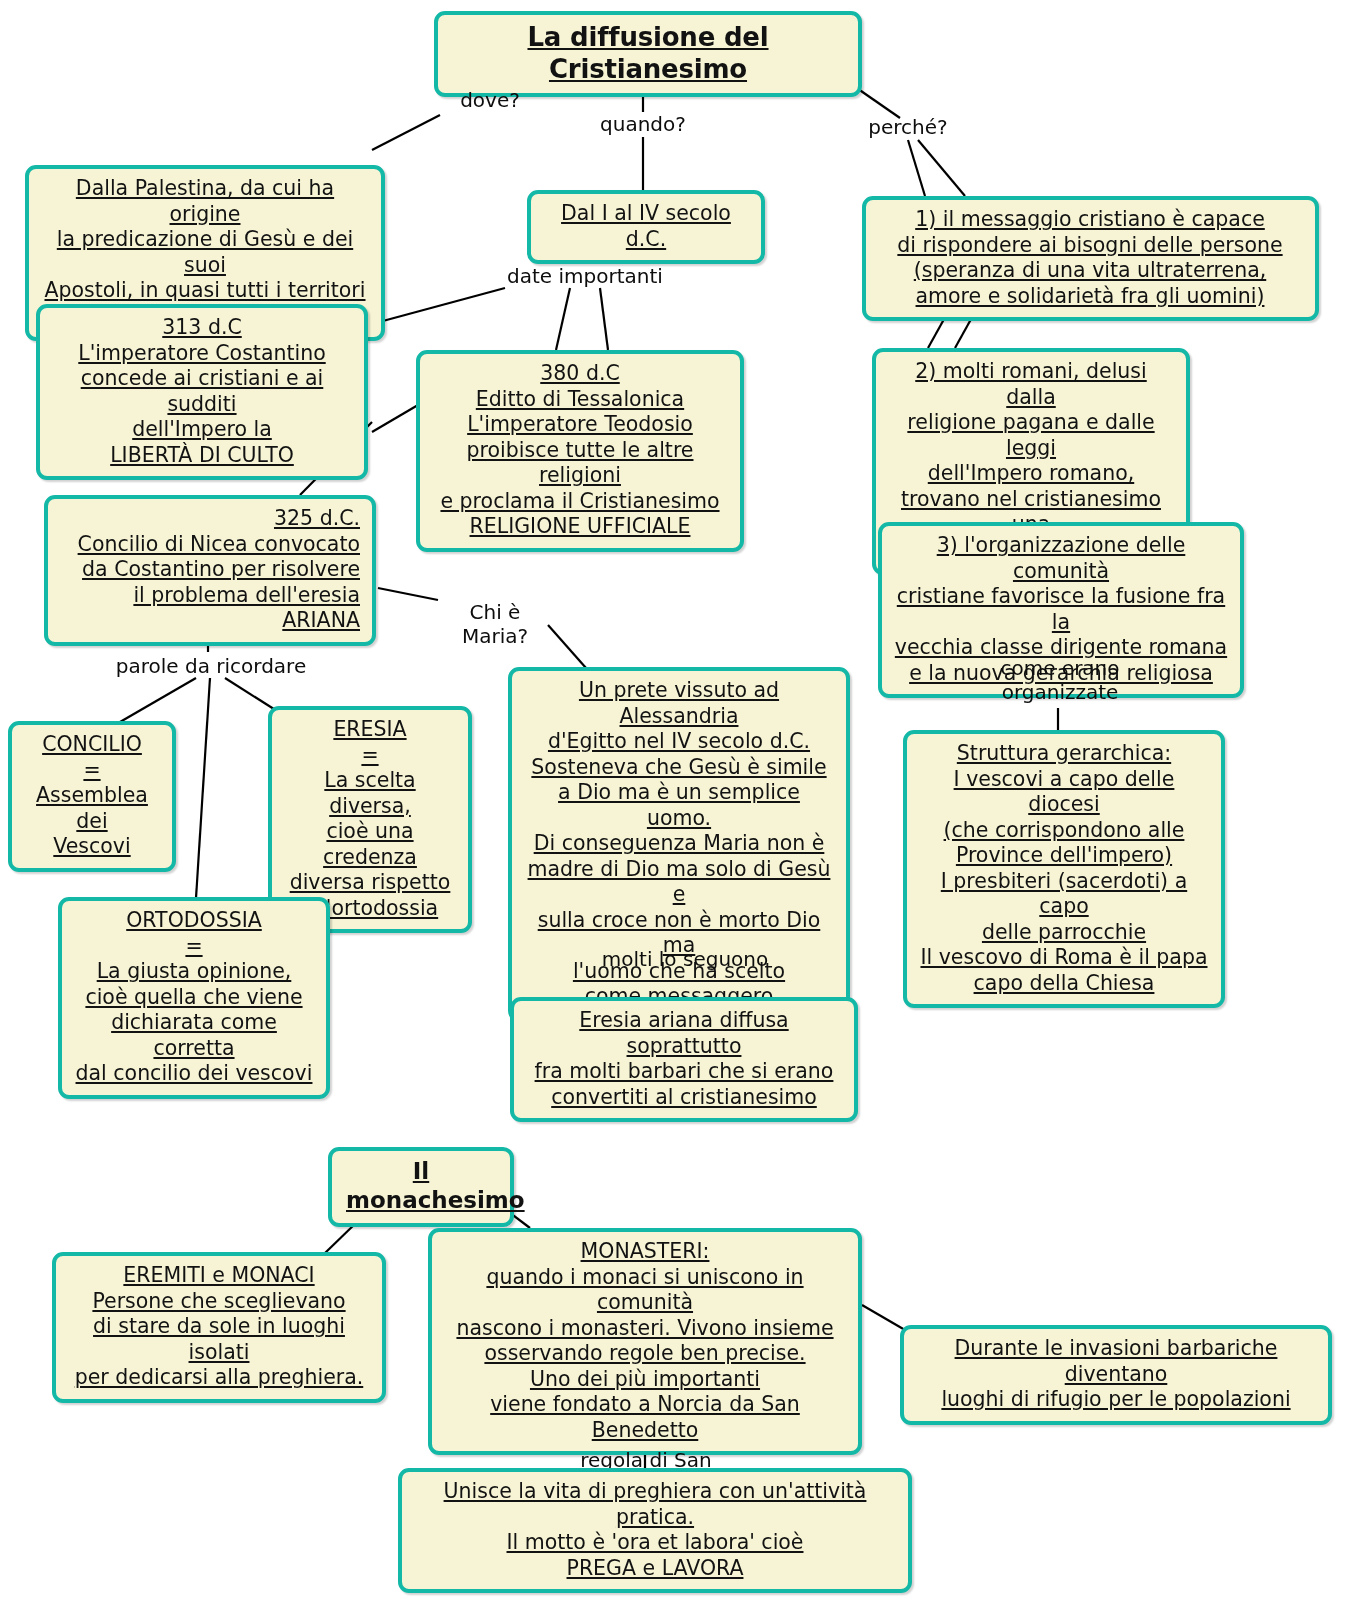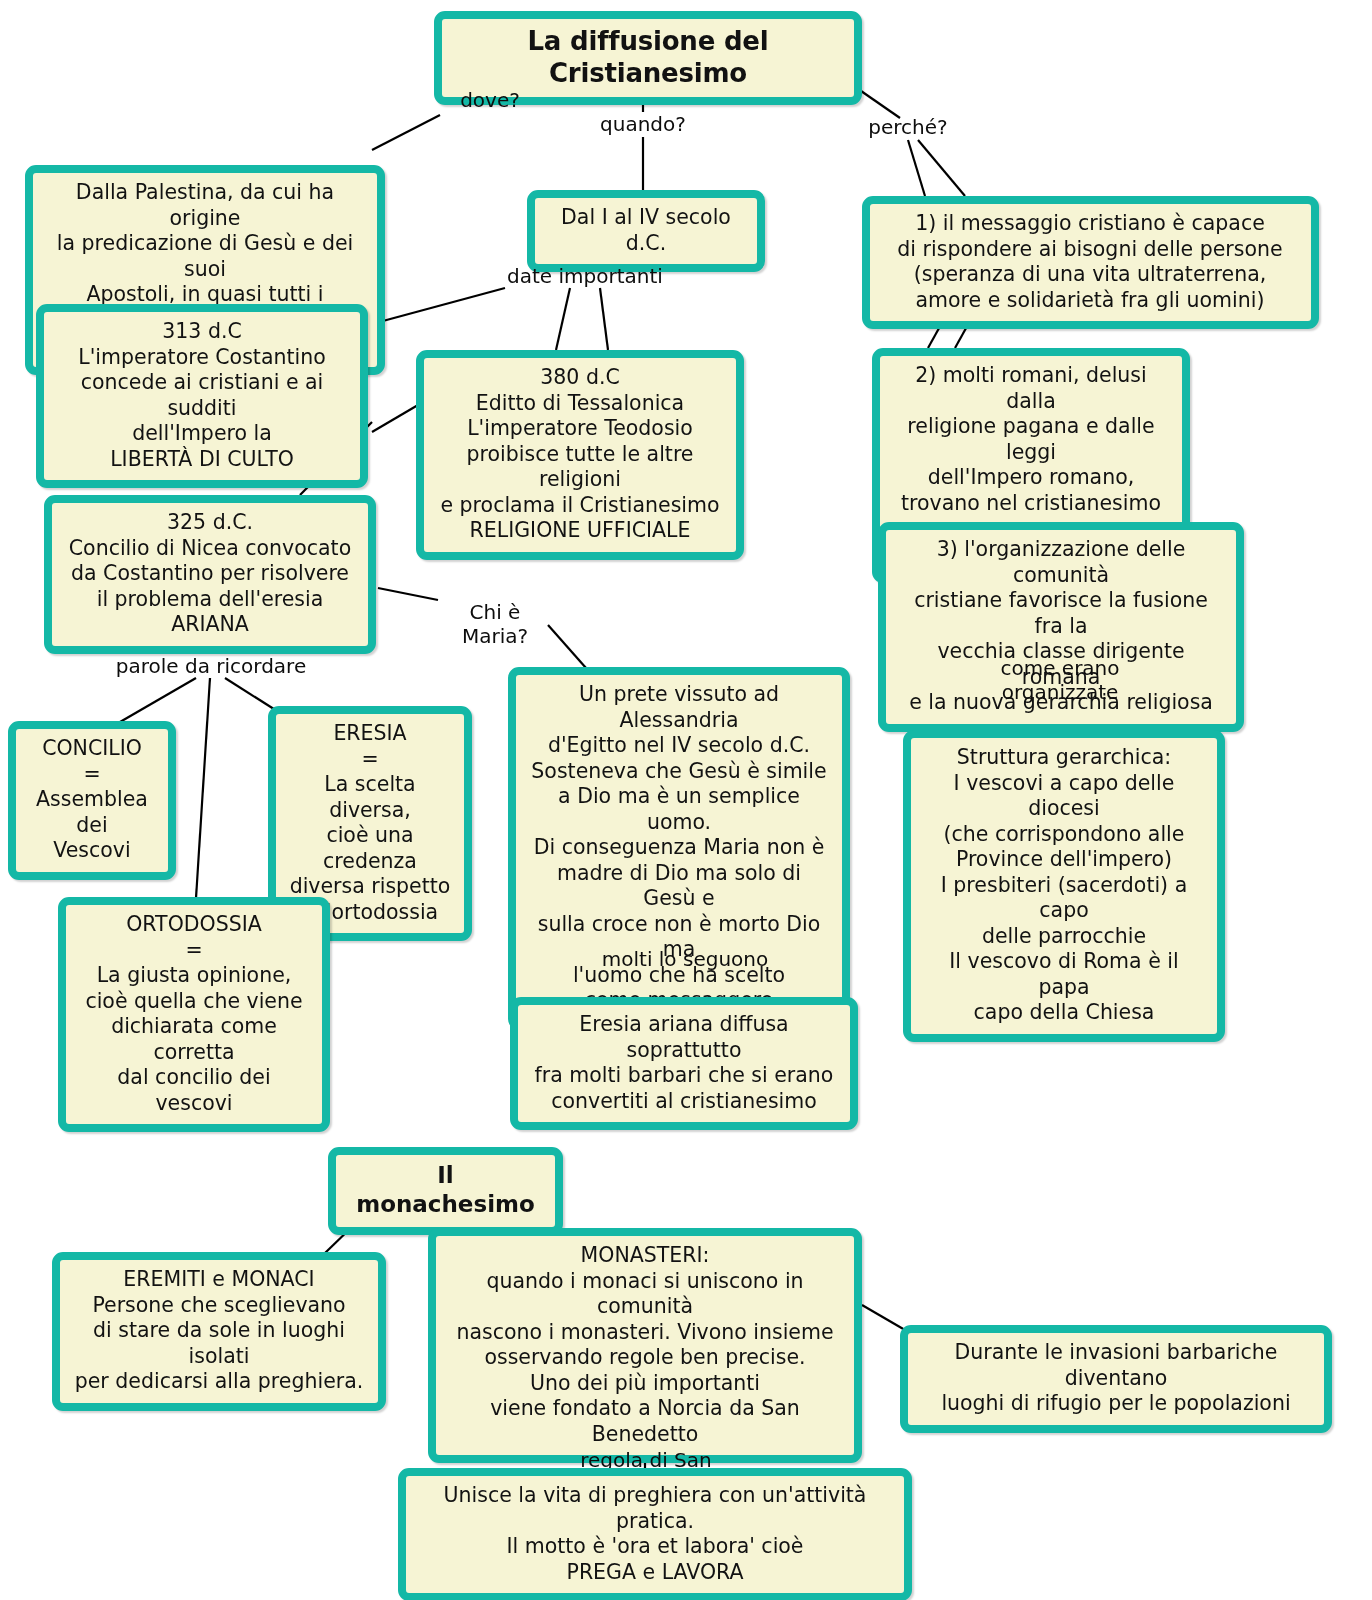--- a/index.html
+++ b/index.html
@@ -28,29 +28,30 @@
   }
   svg.links line, svg.links polyline {
     stroke: #000000;
     stroke-width: 2.2;
     fill: none;
   }
   .node {
     position: absolute;
     box-sizing: border-box;
     background: #f6f4d4;
-    border: 8px solid #14b8a6;
+    border: 4px solid #14b8a6;
     border-radius: 11px;
     box-shadow: 2px 2px 2px rgba(0,0,0,0.18);
     text-align: center;
     font-size: 20.5px;
     line-height: 25.5px;
     padding: 7px 12px 8px 12px;
     white-space: pre-line;
     color: #121212;
+    text-decoration: underline;
   }
   .node.title {
     font-weight: bold;
     font-size: 26px;
     line-height: 32px;
     letter-spacing: -0.2px;
     padding: 6px 16px 8px 16px;
   }
   .node.subtitle {
     font-weight: bold;
@@ -176,21 +177,21 @@
 dell'Impero la
 LIBERTÀ DI CULTO</div>
 
   <div class="node" style="left:416px; top:350px; width:328px;">380 d.C
 Editto di Tessalonica
 L'imperatore Teodosio
 proibisce tutte le altre religioni
 e proclama il Cristianesimo
 RELIGIONE UFFICIALE</div>
 
-  <div class="node" style="left:44px; top:495px; width:332px;">325 d.C.
+  <div class="node" style="left:44px; top:495px; width:332px;text-align:right;">325 d.C.
 Concilio di Nicea convocato
 da Costantino per risolvere
 il problema dell'eresia ARIANA</div>
 
   <div class="link-label" style="left:435px; top:600px; width:120px;">Chi è Maria?</div>
 
   <div class="node" style="left:508px; top:667px; width:342px;">Un prete vissuto ad Alessandria
 d'Egitto nel IV secolo d.C.
 Sosteneva che Gesù è simile
 a Dio ma è un semplice uomo.
@@ -220,21 +221,21 @@
 diversa rispetto
 all'ortodossia</div>
 
   <div class="node" style="left:58px; top:897px; width:272px;">ORTODOSSIA
 =
 La giusta opinione,
 cioè quella che viene
 dichiarata come corretta
 dal concilio dei vescovi</div>
 
-  <div class="node subtitle" style="left:328px; top:1147px; width:235px;">Il monachesimo</div>
+  <div class="node subtitle" style="left:328px; top:1147px; width:186px;">Il monachesimo</div>
 
   <div class="node" style="left:52px; top:1252px; width:334px;">EREMITI e MONACI
 Persone che sceglievano
 di stare da sole in luoghi isolati
 per dedicarsi alla preghiera.</div>
 
   <div class="node" style="left:428px; top:1228px; width:434px;">MONASTERI:
 quando i monaci si uniscono in comunità
 nascono i monasteri. Vivono insieme
 osservando regole ben precise.

